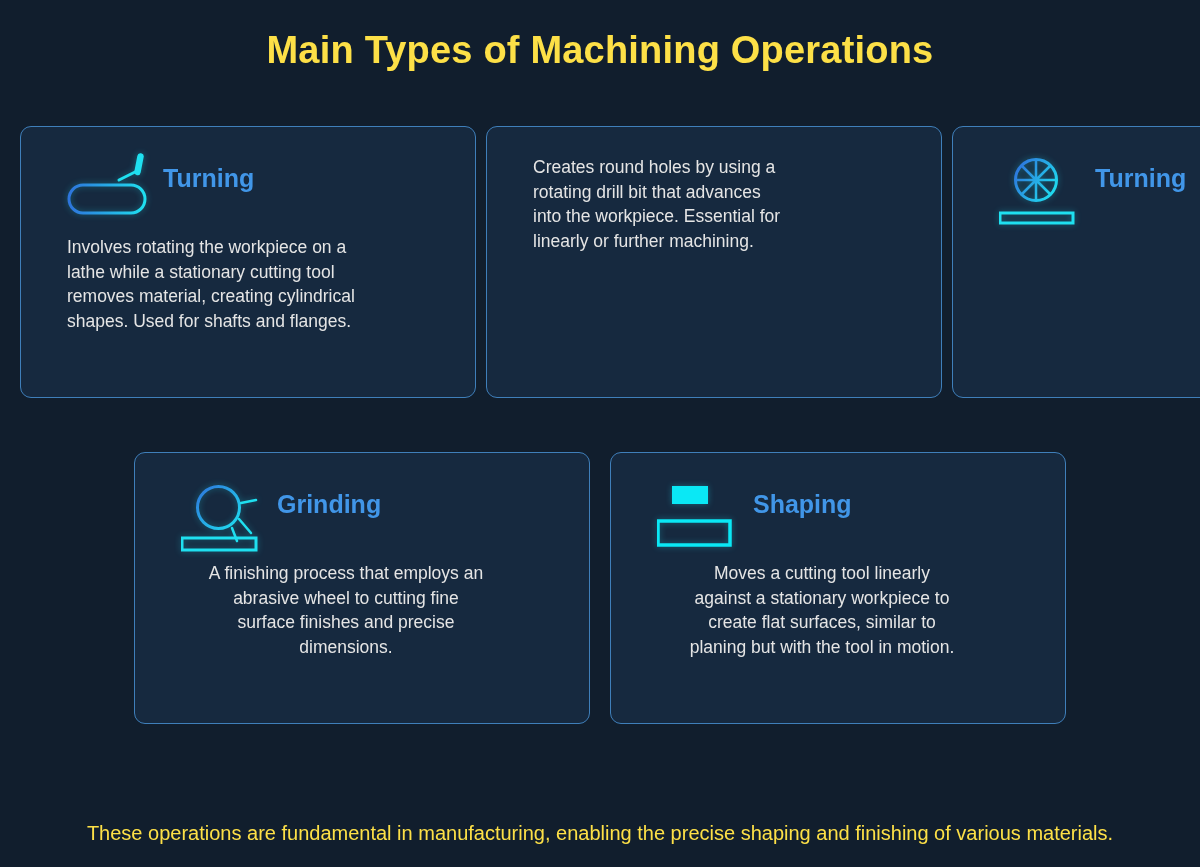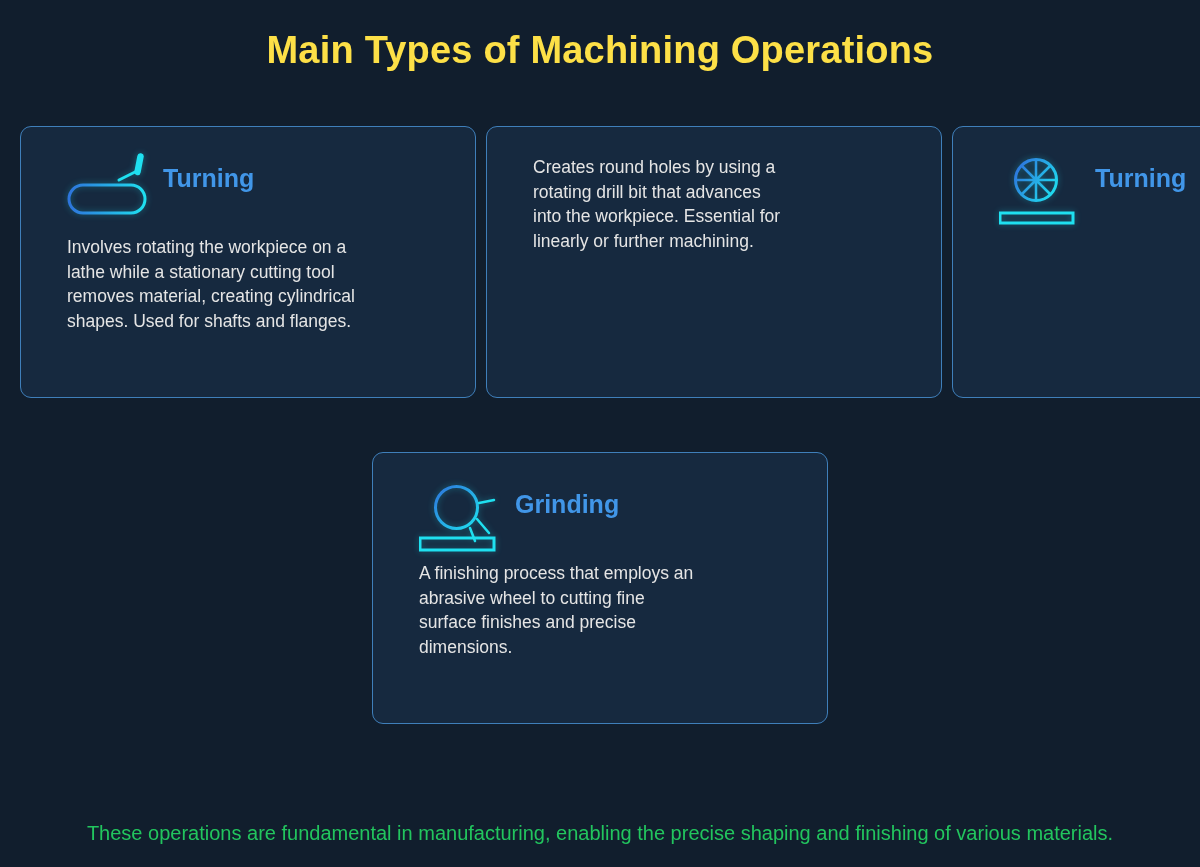--- a/index.html
+++ b/index.html
@@ -16,21 +16,21 @@
     text-align: center;
     font-size: 38px;
     line-height: 48px;
     font-weight: 700;
     color: #fde047;
     letter-spacing: 0.2px;
   }
 
   .row { display: flex; }
   .row-top { margin: 52px 20px 0 20px; gap: 10px; }
-  .row-bottom { margin-top: 54px; justify-content: center; gap: 20px; }
+  .row-bottom { margin-top: 54px; justify-content: center; gap: 20px; text-align: center; }
 
   .card {
     box-sizing: border-box;
     width: 456px; height: 272px;
     background: #16293f;
     border: 1.5px solid #3f7fba;
     border-radius: 11px;
     padding: 26px 8px 0 46px;
     flex: none;
   }
@@ -50,21 +50,21 @@
     font-size: 17.5px;
     line-height: 24.5px;
     color: #e5e5e5;
     white-space: pre-line;
   }
 
   .footer-note {
     margin: 98px 0 0 0;
     text-align: center;
     font-size: 20px;
-    color: #22c55e;
+    color: #fde047;
   }
 </style>
 </head>
 <body>
 
 <div class="page">
 
   <h1 class="main-title">Main Types of Machining Operations</h1>
 
   <div class="row row-top">
@@ -140,18 +140,33 @@
           </svg>
         </span>
         <h2 class="card-title">Grinding</h2>
       </div>
       <p class="card-desc">A finishing process that employs an
 abrasive wheel to cutting fine
 surface finishes and precise
 dimensions.</p>
     </section>
 
+    <section class="card">
+      <div class="card-head">
+        <span class="icon">
+          <svg width="84" height="80" viewBox="0 0 84 80" xmlns="http://www.w3.org/2000/svg">
+            <rect x="15" y="7" width="36" height="18" fill="#0ae8f5"></rect>
+            <rect x="1" y="42" width="72" height="24" fill="none" stroke="#0ae8f5" stroke-width="3.5"></rect>
+          </svg>
+        </span>
+        <h2 class="card-title">Shaping</h2>
+      </div>
+      <p class="card-desc">Moves a cutting tool linearly
+against a stationary workpiece to
+create flat surfaces, similar to
+planing but with the tool in motion.</p>
+    </section>
 
   </div>
 
   <p class="footer-note">These operations are fundamental in manufacturing, enabling the precise shaping and finishing of various materials.</p>
 
 </div>
 
 </body></html>

